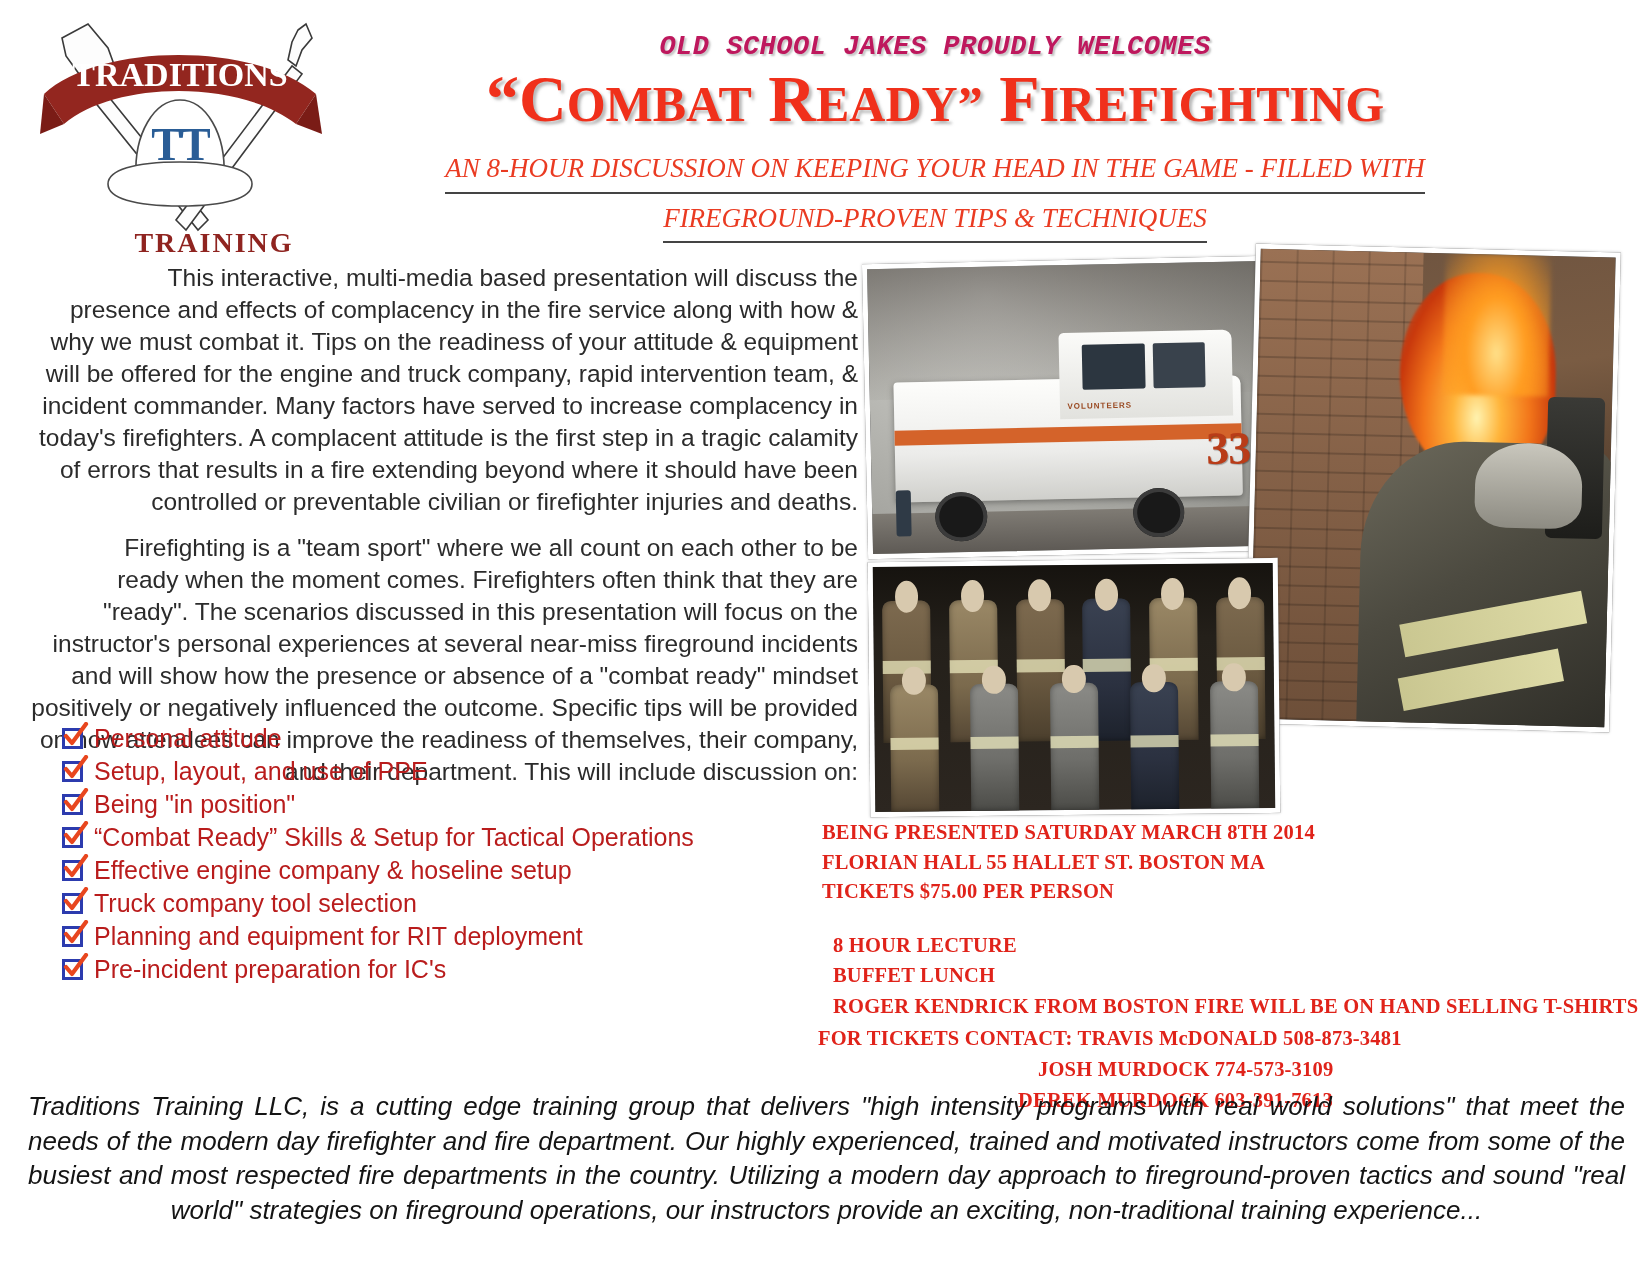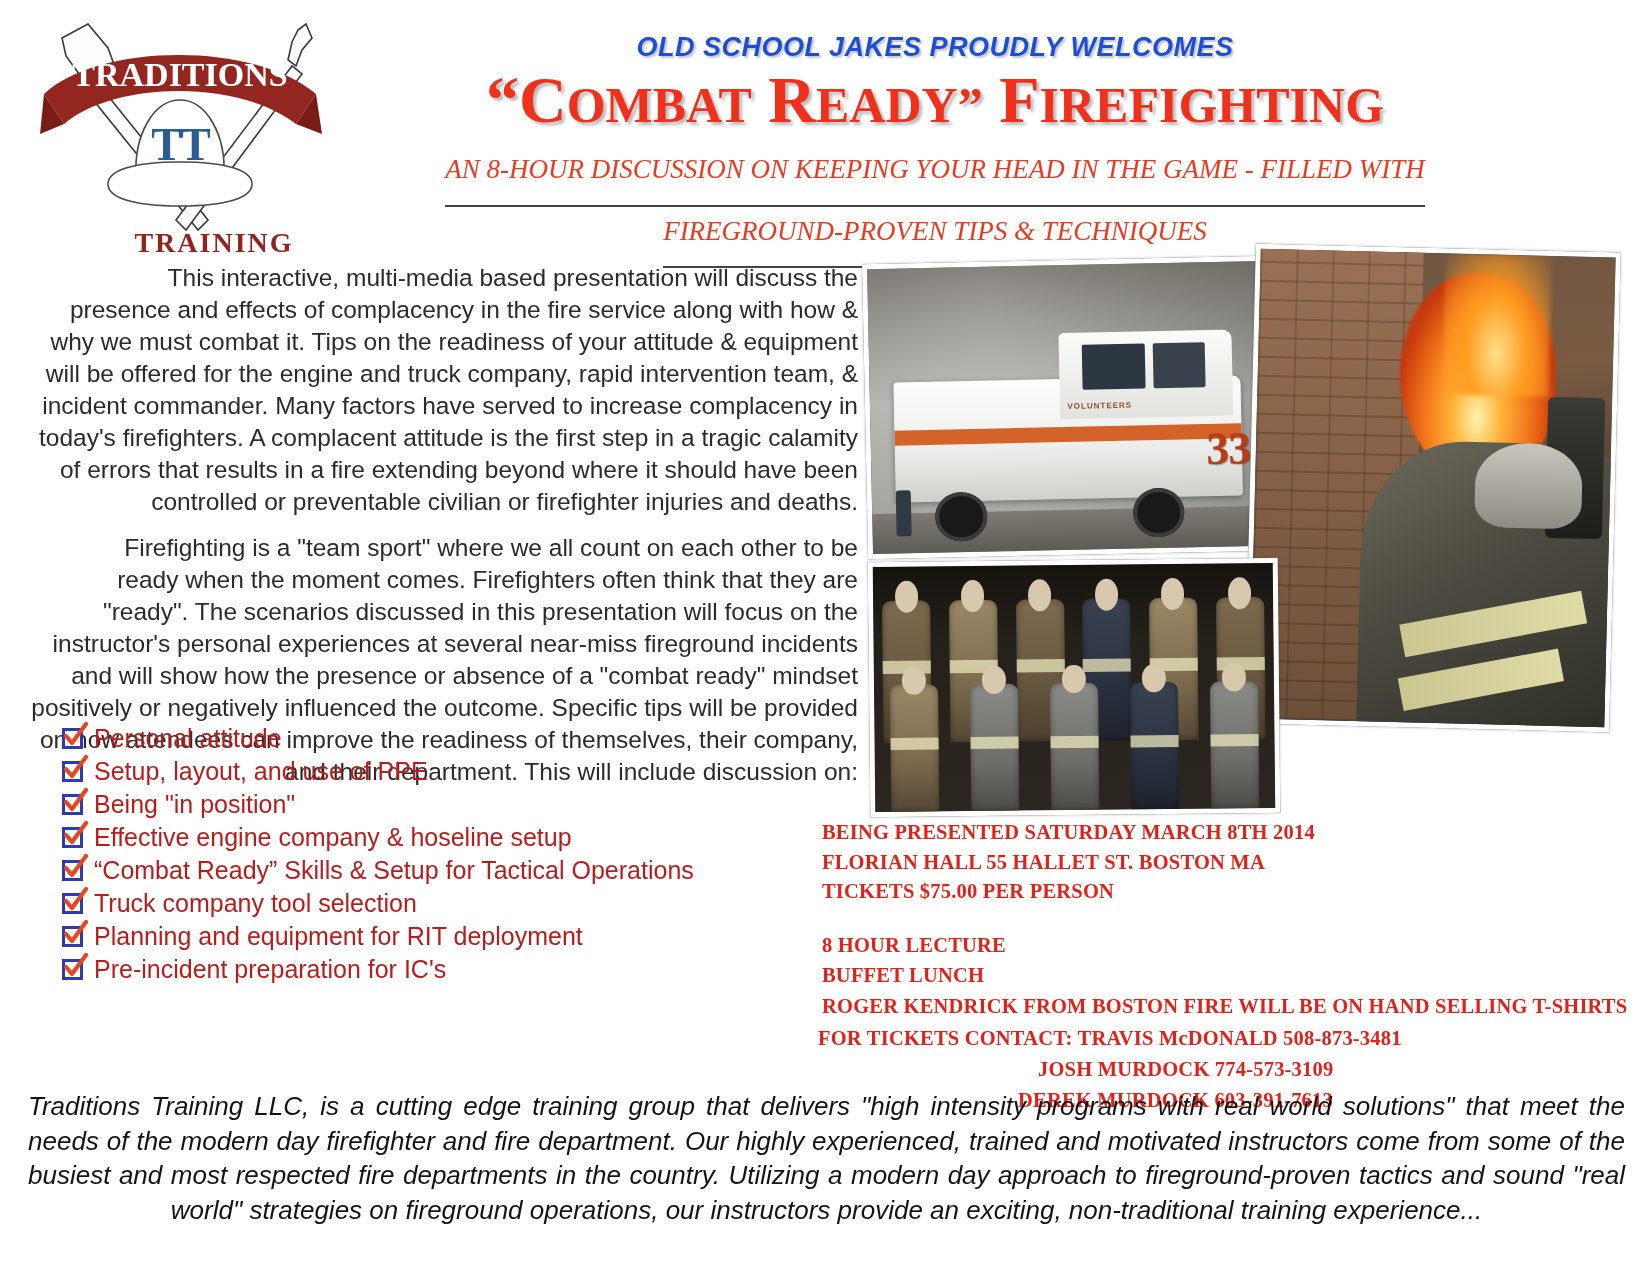--- a/index.html
+++ b/index.html
@@ -28,26 +28,26 @@
 
   
   .header {
     position: absolute;
     left: 330px;
     top: 32px;
     width: 1210px;
     text-align: center;
   }
   .kicker {
-    font-family: Liberation Sans, sans-serif;
+    font-family: Liberation Mono, monospace;
     font-weight: bold;
     font-style: italic;
     font-size: 27px;
     letter-spacing: 0.5px;
-    color: #1d4ed8;
+    color: #be185d;
     text-shadow: 2px 2px 2px rgba(150,150,150,0.55);
     margin: 0 0 4px 0;
     white-space: nowrap;
   }
   .main-title {
     font-family: "Liberation Serif", serif;
     font-weight: bold;
     font-size: 66px;
     line-height: 1.0;
     color: #f0301b;
@@ -63,21 +63,21 @@
     font-family: "Liberation Serif", serif;
     font-style: italic;
     font-size: 35px;
     color: #ea3b22;
     line-height: 1.28;
     margin: 0;
     display: block;
   }
   .subtitle .u {
     border-bottom: 2px solid #444;
-    padding-bottom: 18px;
+    padding-bottom: 6px;
     display: inline-block;
   }
   .subtitle .sc { font-size: 27px; }
 
   
   .body-col {
     position: absolute;
     left: 28px;
     top: 262px;
     width: 830px;
@@ -313,21 +313,21 @@
     left: 822px;
     top: 930px;
     width: 820px;
     font-family: "Liberation Serif", serif;
     font-weight: bold;
     color: #e0231a;
     font-size: 20.5px;
     line-height: 1.48;
     letter-spacing: 0.2px;
   }
-  .lecture-info .line { white-space: nowrap; display:block; }
+  .lecture-info .line { white-space: nowrap; display:block;margin-left:11px; }
 
   .contact-info {
     position: absolute;
     left: 818px;
     top: 1023px;
     width: 830px;
     font-family: "Liberation Serif", serif;
     font-weight: bold;
     color: #e0231a;
     font-size: 20.5px;
@@ -425,29 +425,29 @@
         </svg>
       </span>
       <span class="check-label">Being "in position"</span>
     </li>
     <li class="check-item">
       <span class="checkbox">
         <svg class="tick" viewBox="0 0 27 27">
           <path d="M4 14 L10 21 L24 2" fill="none" stroke="#e8461e" stroke-width="4.2" stroke-linecap="round" stroke-linejoin="round"></path>
         </svg>
       </span>
+      <span class="check-label">“Combat Ready” Skills &amp; Setup for Tactical Operations</span>
+    </li>
+    <li class="check-item">
+      <span class="checkbox">
+        <svg class="tick" viewBox="0 0 27 27">
+          <path d="M4 14 L10 21 L24 2" fill="none" stroke="#e8461e" stroke-width="4.2" stroke-linecap="round" stroke-linejoin="round"></path>
+        </svg>
+      </span>
       <span class="check-label">Effective engine company &amp; hoseline setup</span>
-    </li>
-    <li class="check-item">
-      <span class="checkbox">
-        <svg class="tick" viewBox="0 0 27 27">
-          <path d="M4 14 L10 21 L24 2" fill="none" stroke="#e8461e" stroke-width="4.2" stroke-linecap="round" stroke-linejoin="round"></path>
-        </svg>
-      </span>
-      <span class="check-label">“Combat Ready” Skills &amp; Setup for Tactical Operations</span>
     </li>
     <li class="check-item">
       <span class="checkbox">
         <svg class="tick" viewBox="0 0 27 27">
           <path d="M4 14 L10 21 L24 2" fill="none" stroke="#e8461e" stroke-width="4.2" stroke-linecap="round" stroke-linejoin="round"></path>
         </svg>
       </span>
       <span class="check-label">Truck company tool selection</span>
     </li>
     <li class="check-item">

